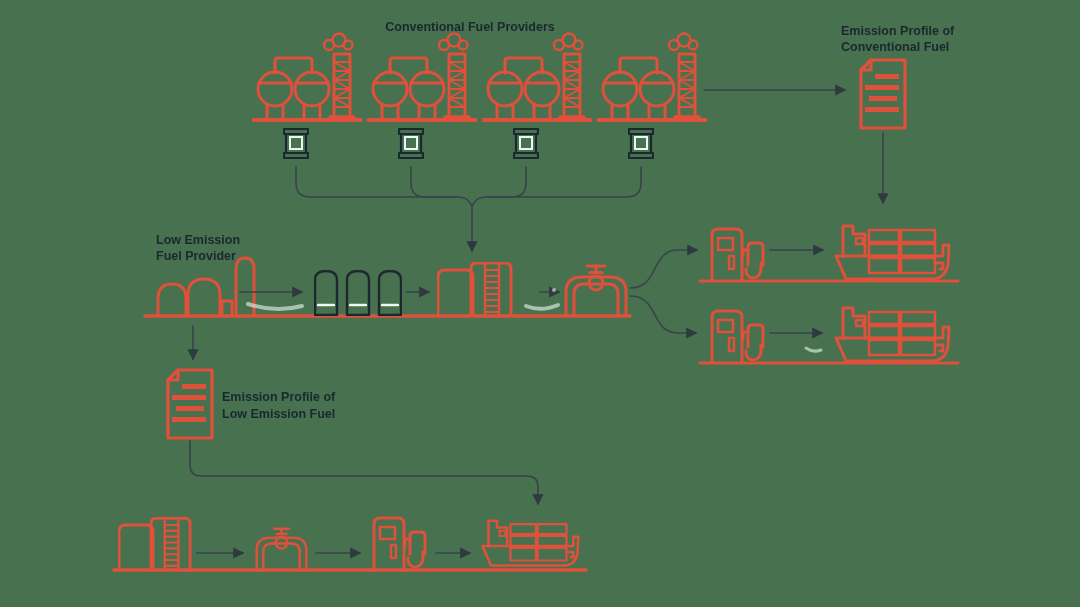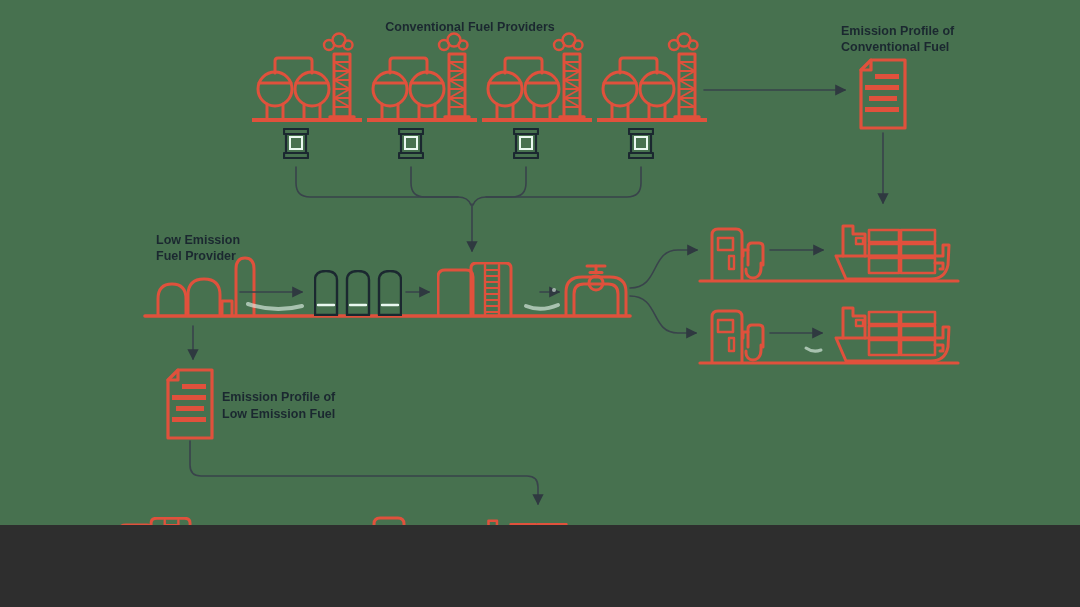--- a/index.html
+++ b/index.html
@@ -1,21 +1,21 @@
 <!DOCTYPE html>
 <html style="--background: #47714F; --accent-red: #E0513C; --dark-navy: #1B2830; --connector: #39434B; --highlight: #E9F8F0;"><head>
 <meta charset="utf-8">
 <style>
   :root{
     --background:#47714F; --accent-red:#E0513C; --dark-navy:#1B2830;
     --connector:#39434B; --highlight:#E9F8F0;
   }
   html,body{margin:0;padding:0;}
   body{background:#2e2e2e;font-family:"Liberation Sans",sans-serif;}
-  .stage{position:relative;width:1080px;height:525px;background:var(--background);overflow:hidden;}
+  .stage{position:relative;width:1080px;height:607px;background:var(--background);overflow:hidden;}
   svg{position:absolute;inset:0;}
   .r{stroke:var(--accent-red);fill:none;stroke-linecap:round;stroke-linejoin:round;}
   .rf{fill:var(--accent-red);stroke:none;}
   .d{stroke:var(--dark-navy);fill:none;stroke-linecap:round;stroke-linejoin:round;}
   .w{stroke:var(--highlight);fill:none;stroke-linecap:round;}
   .conn{stroke:var(--connector);stroke-width:1.6;fill:none;stroke-linecap:round;}
   .lbl{fill:var(--dark-navy);font-family:"Liberation Sans",sans-serif;font-size:12.5px;font-weight:600;}
 </style>
 </head>
 <body>

